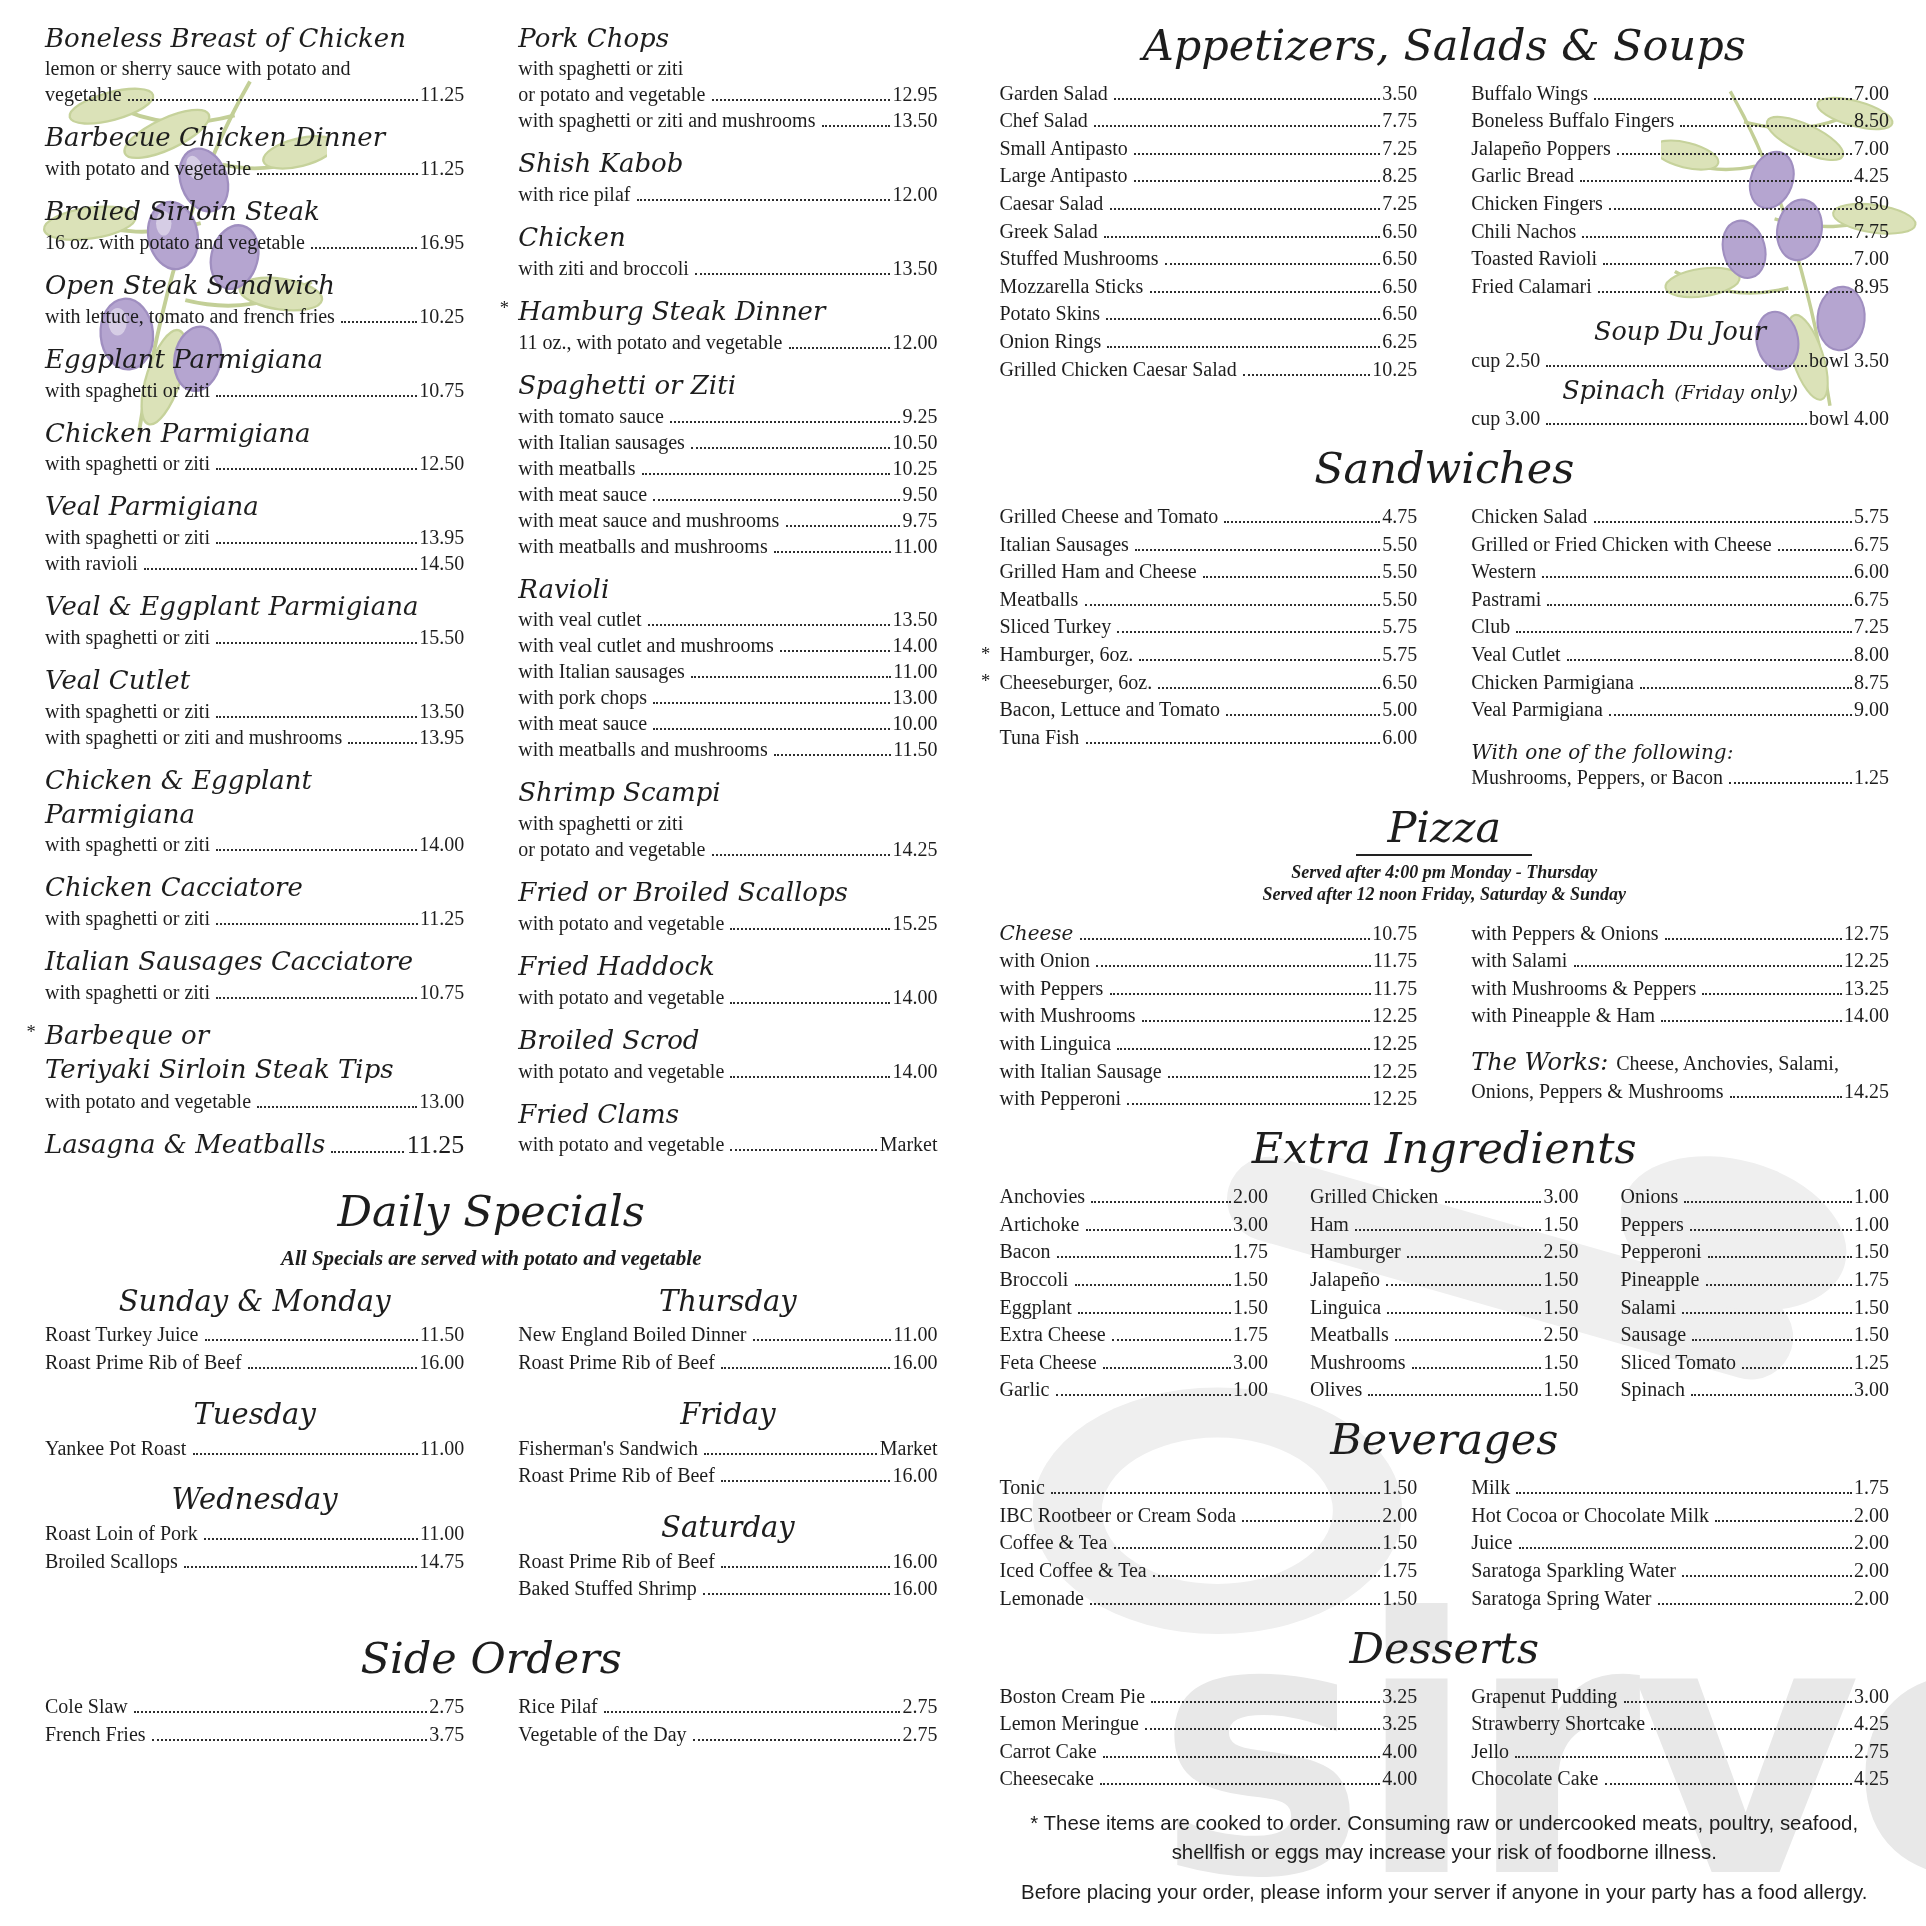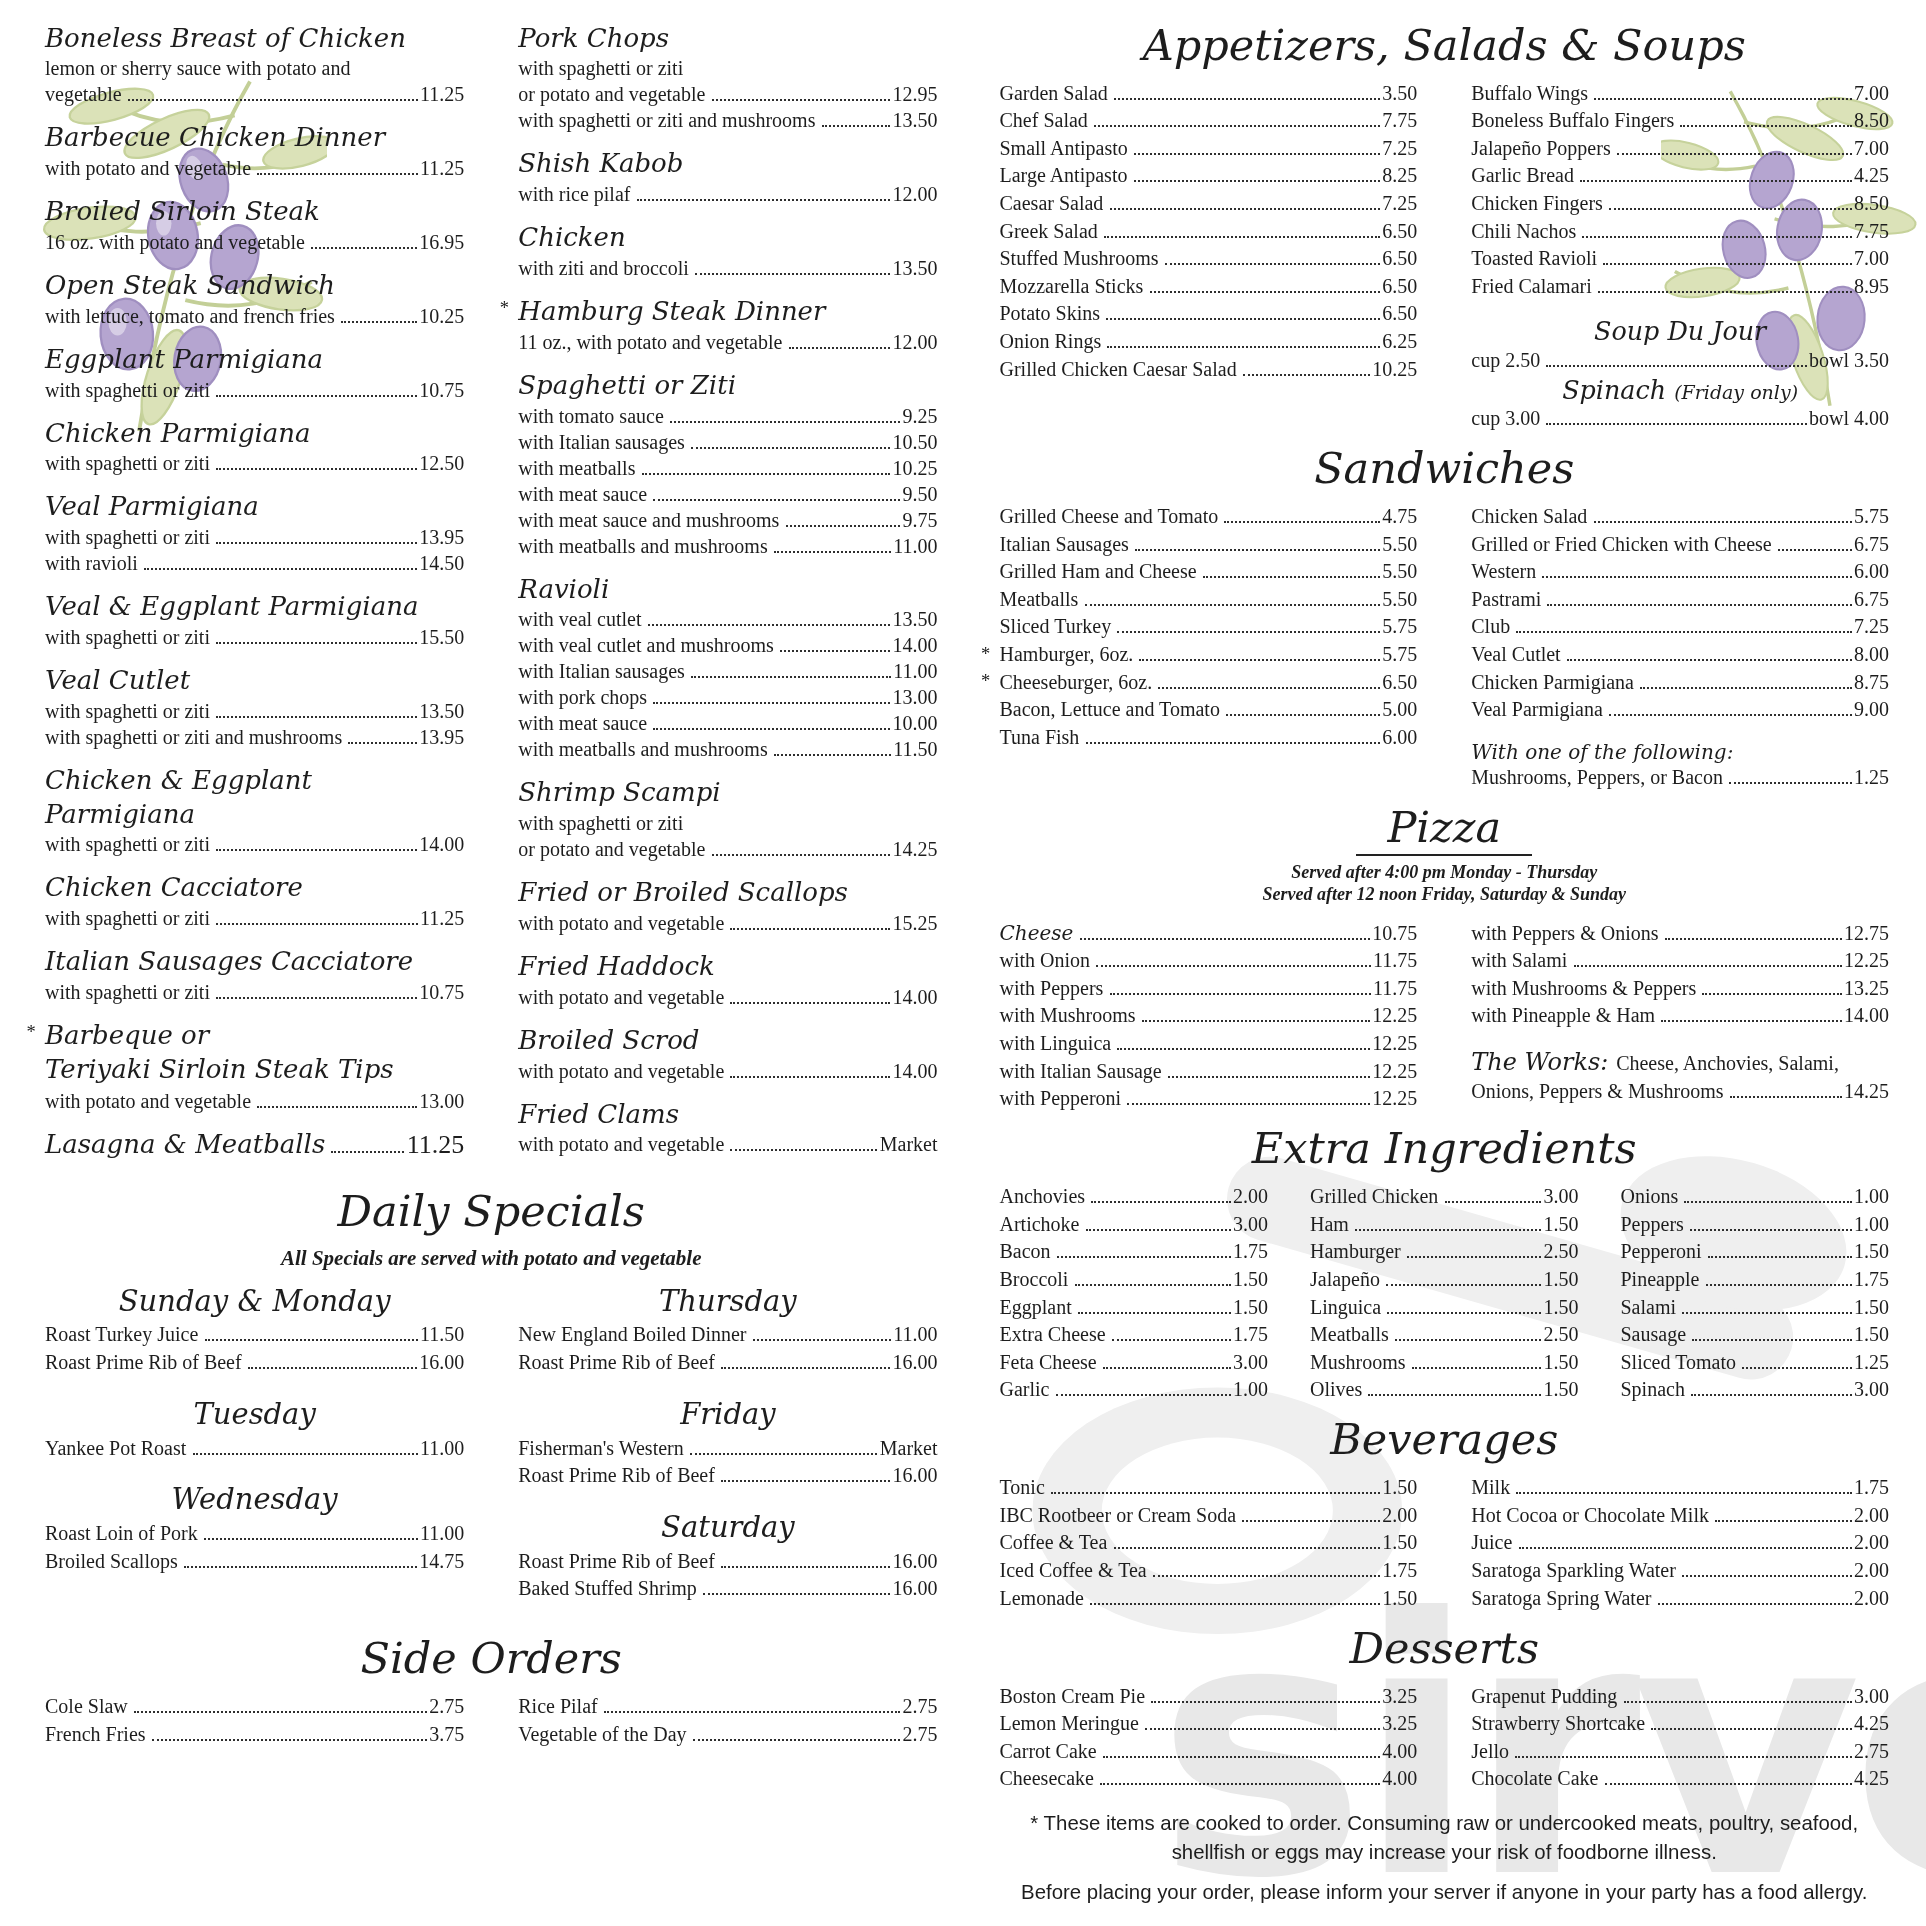--- a/index.html
+++ b/index.html
@@ -516,21 +516,21 @@
                 </div>
                 <div class="row">
                   <span class="t">Roast Prime Rib of Beef</span>
                   <span class="leader"></span>
                   <span class="p">16.00</span>
                 </div>
               </div>
               <div class="sgroup">
                 <div class="day">Friday</div>
                 <div class="row">
-                  <span class="t">Fisherman's Western</span>
+                  <span class="t">Fisherman's Sandwich</span>
                   <span class="leader"></span>
                   <span class="p">Market</span>
                 </div>
                 <div class="row">
                   <span class="t">Roast Prime Rib of Beef</span>
                   <span class="leader"></span>
                   <span class="p">16.00</span>
                 </div>
               </div>
               <div class="sgroup">

